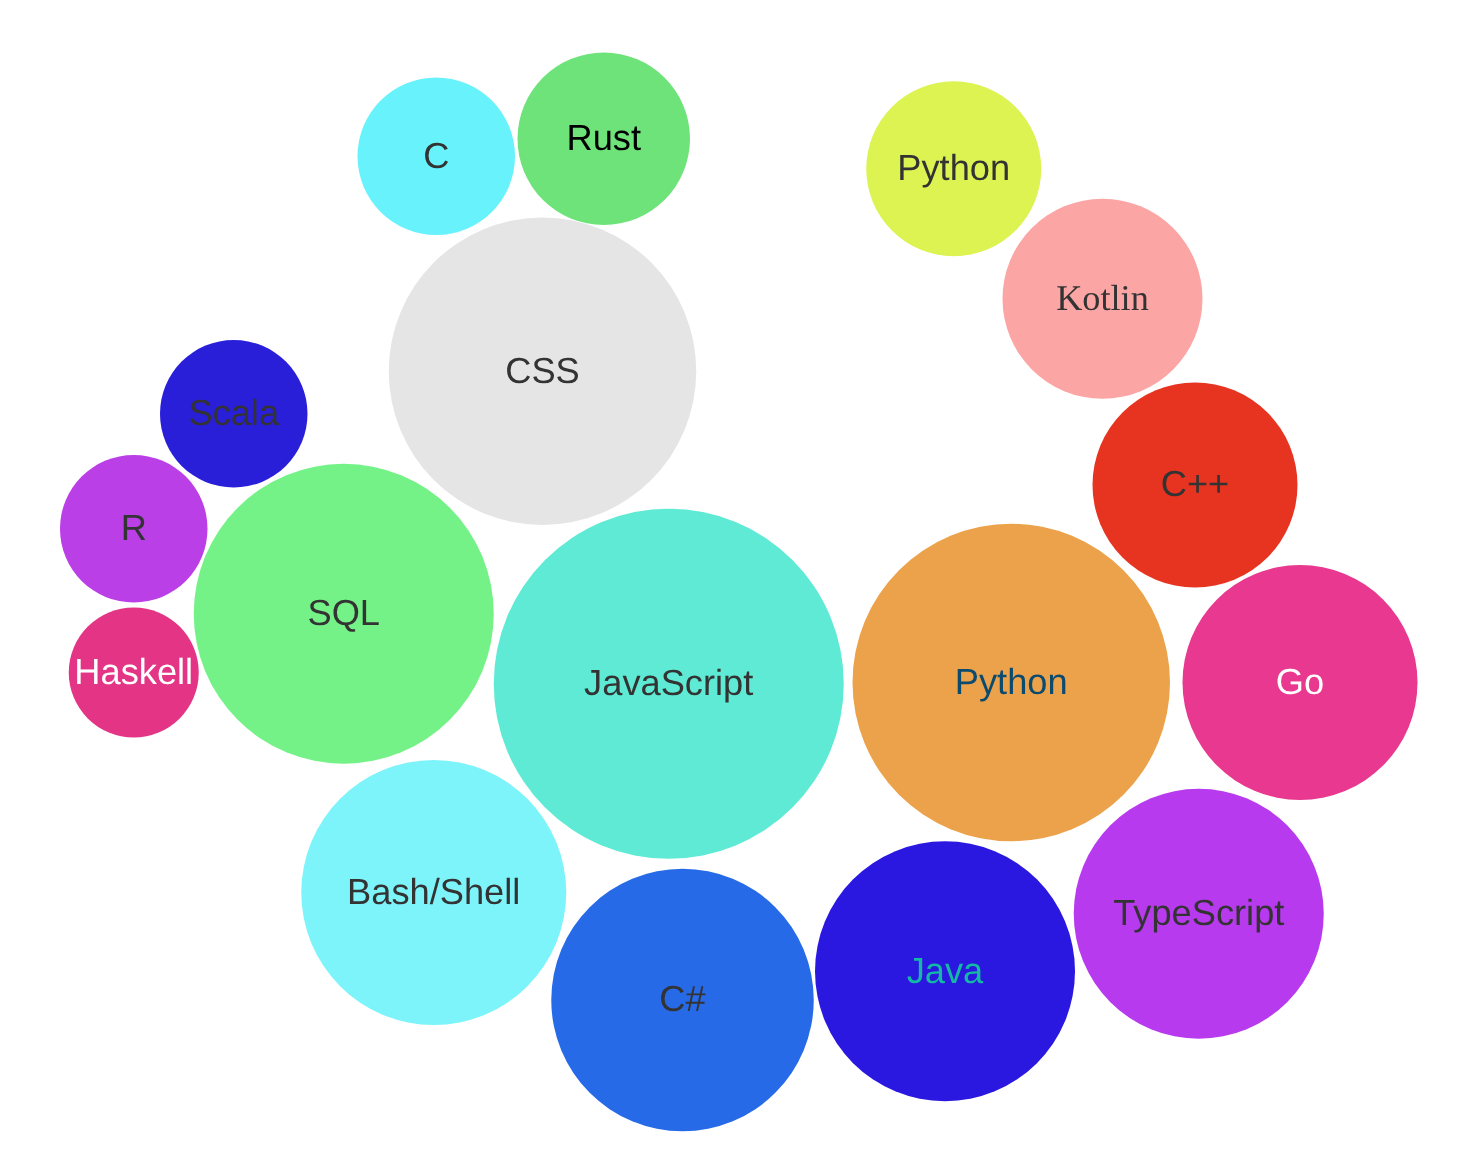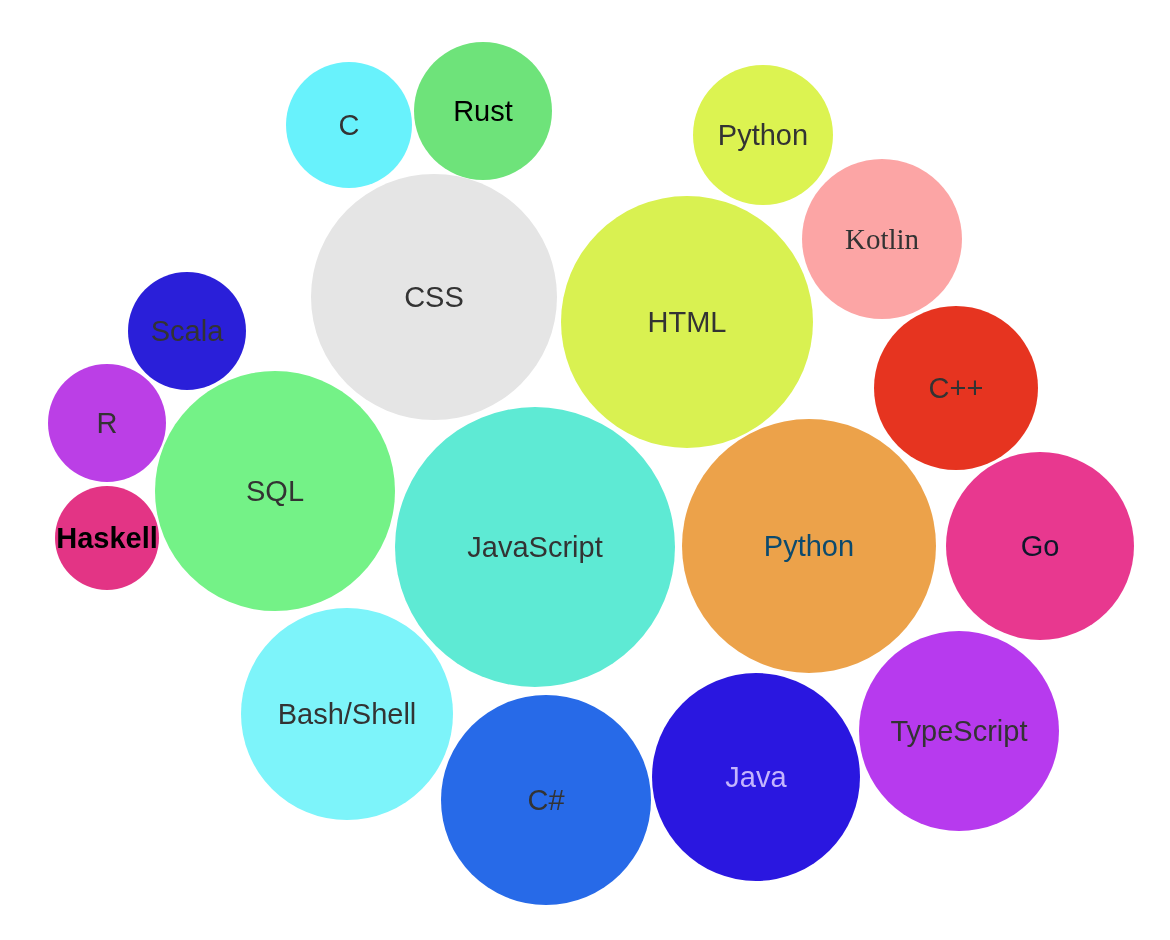--- a/index.html
+++ b/index.html
@@ -40,23 +40,20 @@
     </div>
     <div class="bubble" style="left: 414px; top: 42px; width: 138px; height: 138px; background: rgb(110, 227, 122);">
       <span class="bubble-label" style="color: #000000;">Rust</span>
     </div>
     <div class="bubble" style="left: 693px; top: 65px; width: 140px; height: 140px; background: rgb(220, 243, 81);">
       <span class="bubble-label" style="color: rgb(51, 51, 51);">Python</span>
     </div>
     <div class="bubble" style="left: 311px; top: 174px; width: 246px; height: 246px; background: #e5e5e5;">
       <span class="bubble-label" style="color: rgb(51, 51, 51);">CSS</span>
     </div>
-    <div class="bubble" style="left: 561px; top: 196px; width: 252px; height: 252px; background: rgb(217, 241, 81);">
-      <span class="bubble-label" style="color: rgb(51, 51, 51);">HTML</span>
-    </div>
     <div class="bubble" style="left: 802px; top: 159px; width: 160px; height: 160px; background: #fca5a5; font-family: Liberation Serif, serif;">
       <span class="bubble-label" style="color: rgb(51, 51, 51);">Kotlin</span>
     </div>
     <div class="bubble" style="left: 128px; top: 272px; width: 118px; height: 118px; background: rgb(42, 31, 217);">
       <span class="bubble-label" style="color: rgb(51, 51, 51);">Scala</span>
     </div>
     <div class="bubble" style="left: 874px; top: 306px; width: 164px; height: 164px; background: rgb(230, 52, 32);">
       <span class="bubble-label" style="color: rgb(51, 51, 51);">C++</span>
     </div>
     <div class="bubble" style="left: 48px; top: 364px; width: 118px; height: 118px; background: rgb(187, 63, 230);">
@@ -65,30 +62,30 @@
     <div class="bubble" style="left: 155px; top: 371px; width: 240px; height: 240px; background: rgb(116, 242, 135);">
       <span class="bubble-label" style="color: rgb(51, 51, 51);">SQL</span>
     </div>
     <div class="bubble" style="left: 395px; top: 407px; width: 280px; height: 280px; background: #5eead4;">
       <span class="bubble-label" style="color: rgb(51, 51, 51);">JavaScript</span>
     </div>
     <div class="bubble" style="left: 682px; top: 419px; width: 254px; height: 254px; background: rgb(236, 162, 74);">
       <span class="bubble-label" style="color: #0c4a6e;">Python</span>
     </div>
     <div class="bubble" style="left: 946px; top: 452px; width: 188px; height: 188px; background: rgb(232, 56, 143);">
-      <span class="bubble-label" style="color: #0f172a;">Go</span>
+      <span class="bubble-label" style="color: #ffffff;">Go</span>
     </div>
     <div class="bubble" style="left: 55px; top: 486px; width: 104px; height: 104px; background: rgb(227, 52, 133);">
-      <span class="bubble-label" style="color: #000000; font-weight: bold;">Haskell</span>
+      <span class="bubble-label" style="color: #ffffff;">Haskell</span>
     </div>
     <div class="bubble" style="left: 241px; top: 608px; width: 212px; height: 212px; background: rgb(125, 244, 250);">
       <span class="bubble-label" style="color: rgb(51, 51, 51);">Bash/Shell</span>
     </div>
     <div class="bubble" style="left: 441px; top: 695px; width: 210px; height: 210px; background: rgb(39, 106, 232);">
       <span class="bubble-label" style="color: rgb(51, 51, 51);">C#</span>
     </div>
     <div class="bubble" style="left: 652px; top: 673px; width: 208px; height: 208px; background: rgb(42, 23, 224);">
-      <span class="bubble-label" style="color: #c4b5fd;">Java</span>
+      <span class="bubble-label" style="color: #14b8a6;">Java</span>
     </div>
     <div class="bubble" style="left: 859px; top: 631px; width: 200px; height: 200px; background: rgb(183, 58, 238);">
       <span class="bubble-label" style="color: rgb(51, 51, 51);">TypeScript</span>
     </div>
   </main>
 
 </body></html>

